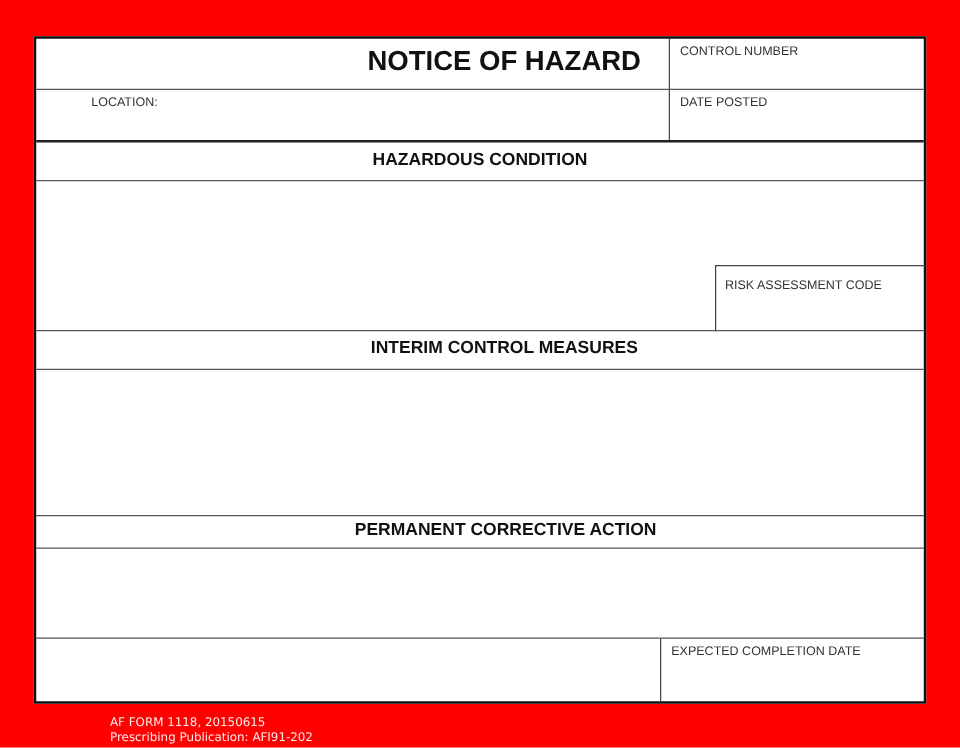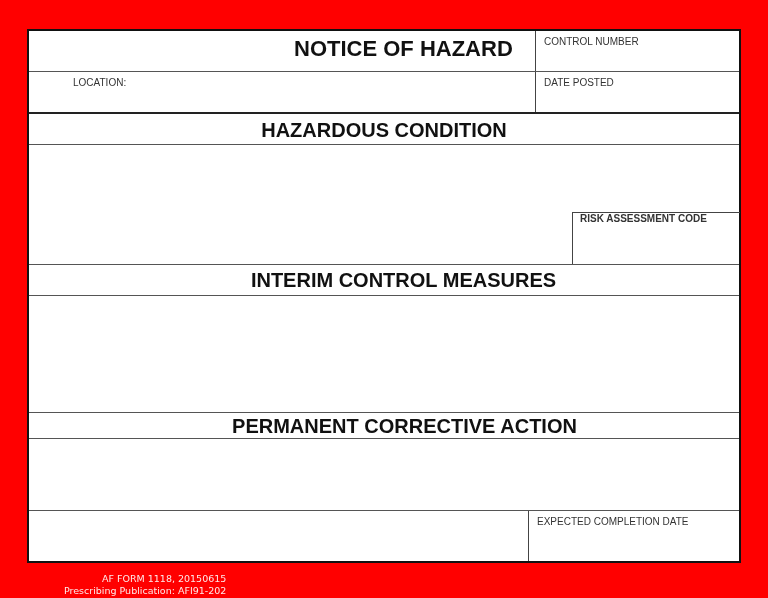--- a/index.html
+++ b/index.html
@@ -30,44 +30,43 @@
   .title {
     position: absolute;
     font-weight: bold;
     color: #111;
     white-space: nowrap;
   }
   .section-title {
     position: absolute; left: 0; right: 0;
     text-align: center;
     font-weight: bold;
-    font-size: 20px;
+    font-size: 14px;
     color: #111;
     white-space: nowrap;
   }
   .field {
     position: absolute;
     background: transparent;
   }
   .rac-box {
     position: absolute;
     left: 543px; top: 181px;
     width: 167px; height: 52px;
     border-left: 1px solid #444;
     border-top: 1px solid #444;
   }
   .footer {
     position: absolute;
-    left: 64px; top: 573px;
+    left: 88px; top: 573px;
     font-size: 10px;
     line-height: 12px;
     color: #ffe8e8;
     font-family: "DejaVu Sans", sans-serif;
     font-size: 9.5px;
-    text-align: right;
   }
 </style>
 </head>
 <body>
 
 <div class="form">
 
   <div class="title" style="left:265px; top:5px; font-size:22px;">NOTICE OF HAZARD</div>
   <div class="vline" style="left:506px; top:0; height:81px;"></div>
   <div class="label" style="left:515px; top:5px;">CONTROL NUMBER</div>
@@ -80,21 +79,21 @@
   <div class="label" style="left:515px; top:46px;">DATE POSTED</div>
   <div class="field" style="left:507px; top:41px; width:203px; height:40px;"></div>
 
   <div class="hline thick" style="top:81px;"></div>
 
   <div class="section-title" style="top:88px;">HAZARDOUS CONDITION</div>
   <div class="hline" style="top:113px;"></div>
   <div class="field" style="left:0; top:114px; width:710px; height:119px;"></div>
 
   <div class="rac-box">
-    <div class="label" style="left:7px; top:0;font-weight:bold;">RISK ASSESSMENT CODE</div>
+    <div class="label" style="left:7px; top:10px;">RISK ASSESSMENT CODE</div>
   </div>
 
   <div class="hline" style="top:233px;"></div>
 
   <div class="section-title" style="top:238px;margin-left:39px;">INTERIM CONTROL MEASURES</div>
   <div class="hline" style="top:264px;"></div>
   <div class="field" style="left:0; top:265px; width:710px; height:116px;"></div>
 
   <div class="hline" style="top:381px;"></div>
 

